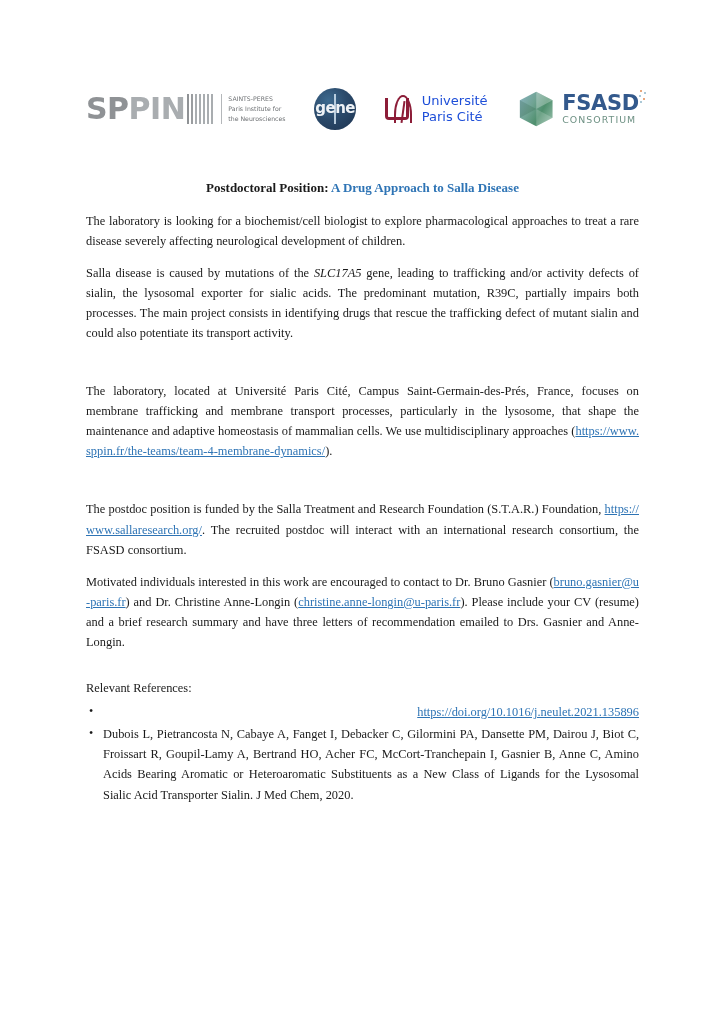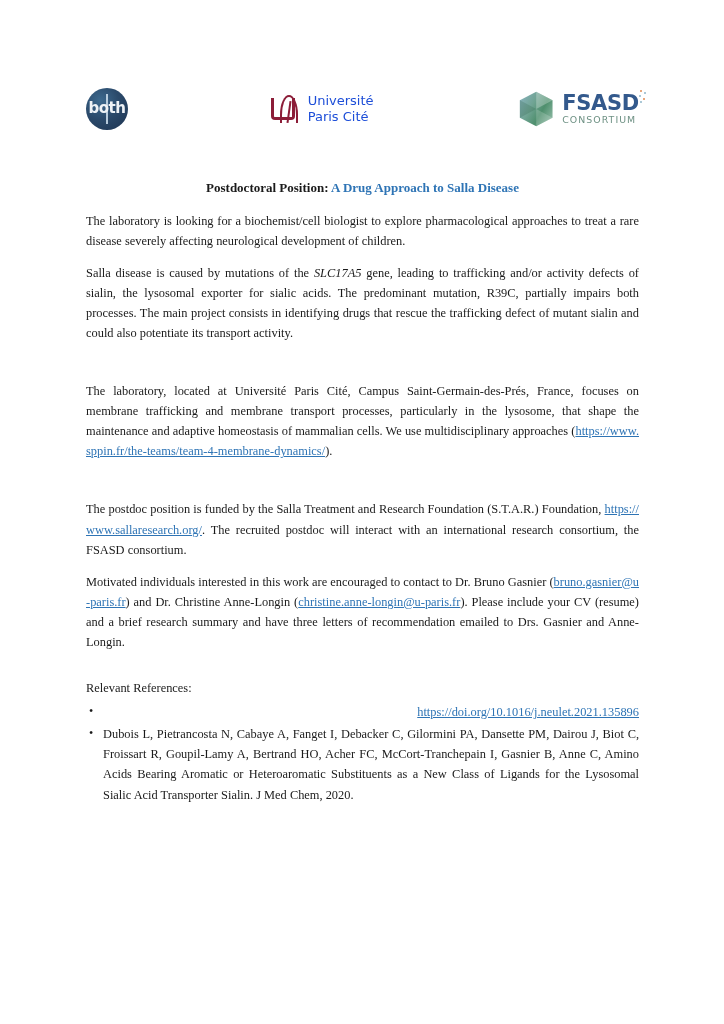--- a/index.html
+++ b/index.html
@@ -294,24 +294,41 @@
   }
   .ref-link { display: block; text-align: right; }
 </style>
 </head>
 <body>
 
 <div class="page">
 
   <div class="logo-band">
 
+    <div class="sppin-logo">
+      <div class="sppin-word"><span>SP</span><span class="lt">PIN</span></div>
+      <div class="sppin-bars">
+        <i></i>
+          <i></i>
+          <i></i>
+          <i></i>
+          <i></i>
+          <i></i>
+          <i></i>
+      </div>
+      <div class="sppin-sub">
+        <div>SAINTS-PERES</div>
+        <div>Paris Institute for</div>
+        <div>the Neurosciences</div>
+      </div>
+    </div>
 
     <div class="cnrs-logo">
       <span class="cnrs-bar"></span>
-      <span class="cnrs-text">both</span>
+      <span class="cnrs-text">gene</span>
     </div>
 
     <div class="upc-logo">
       <div class="upc-mark">
         <span class="u-shape"></span>
         <span class="arch"></span>
         <span class="arch-leg"></span>
       </div>
       <div class="upc-text">
         <div>Université</div>

